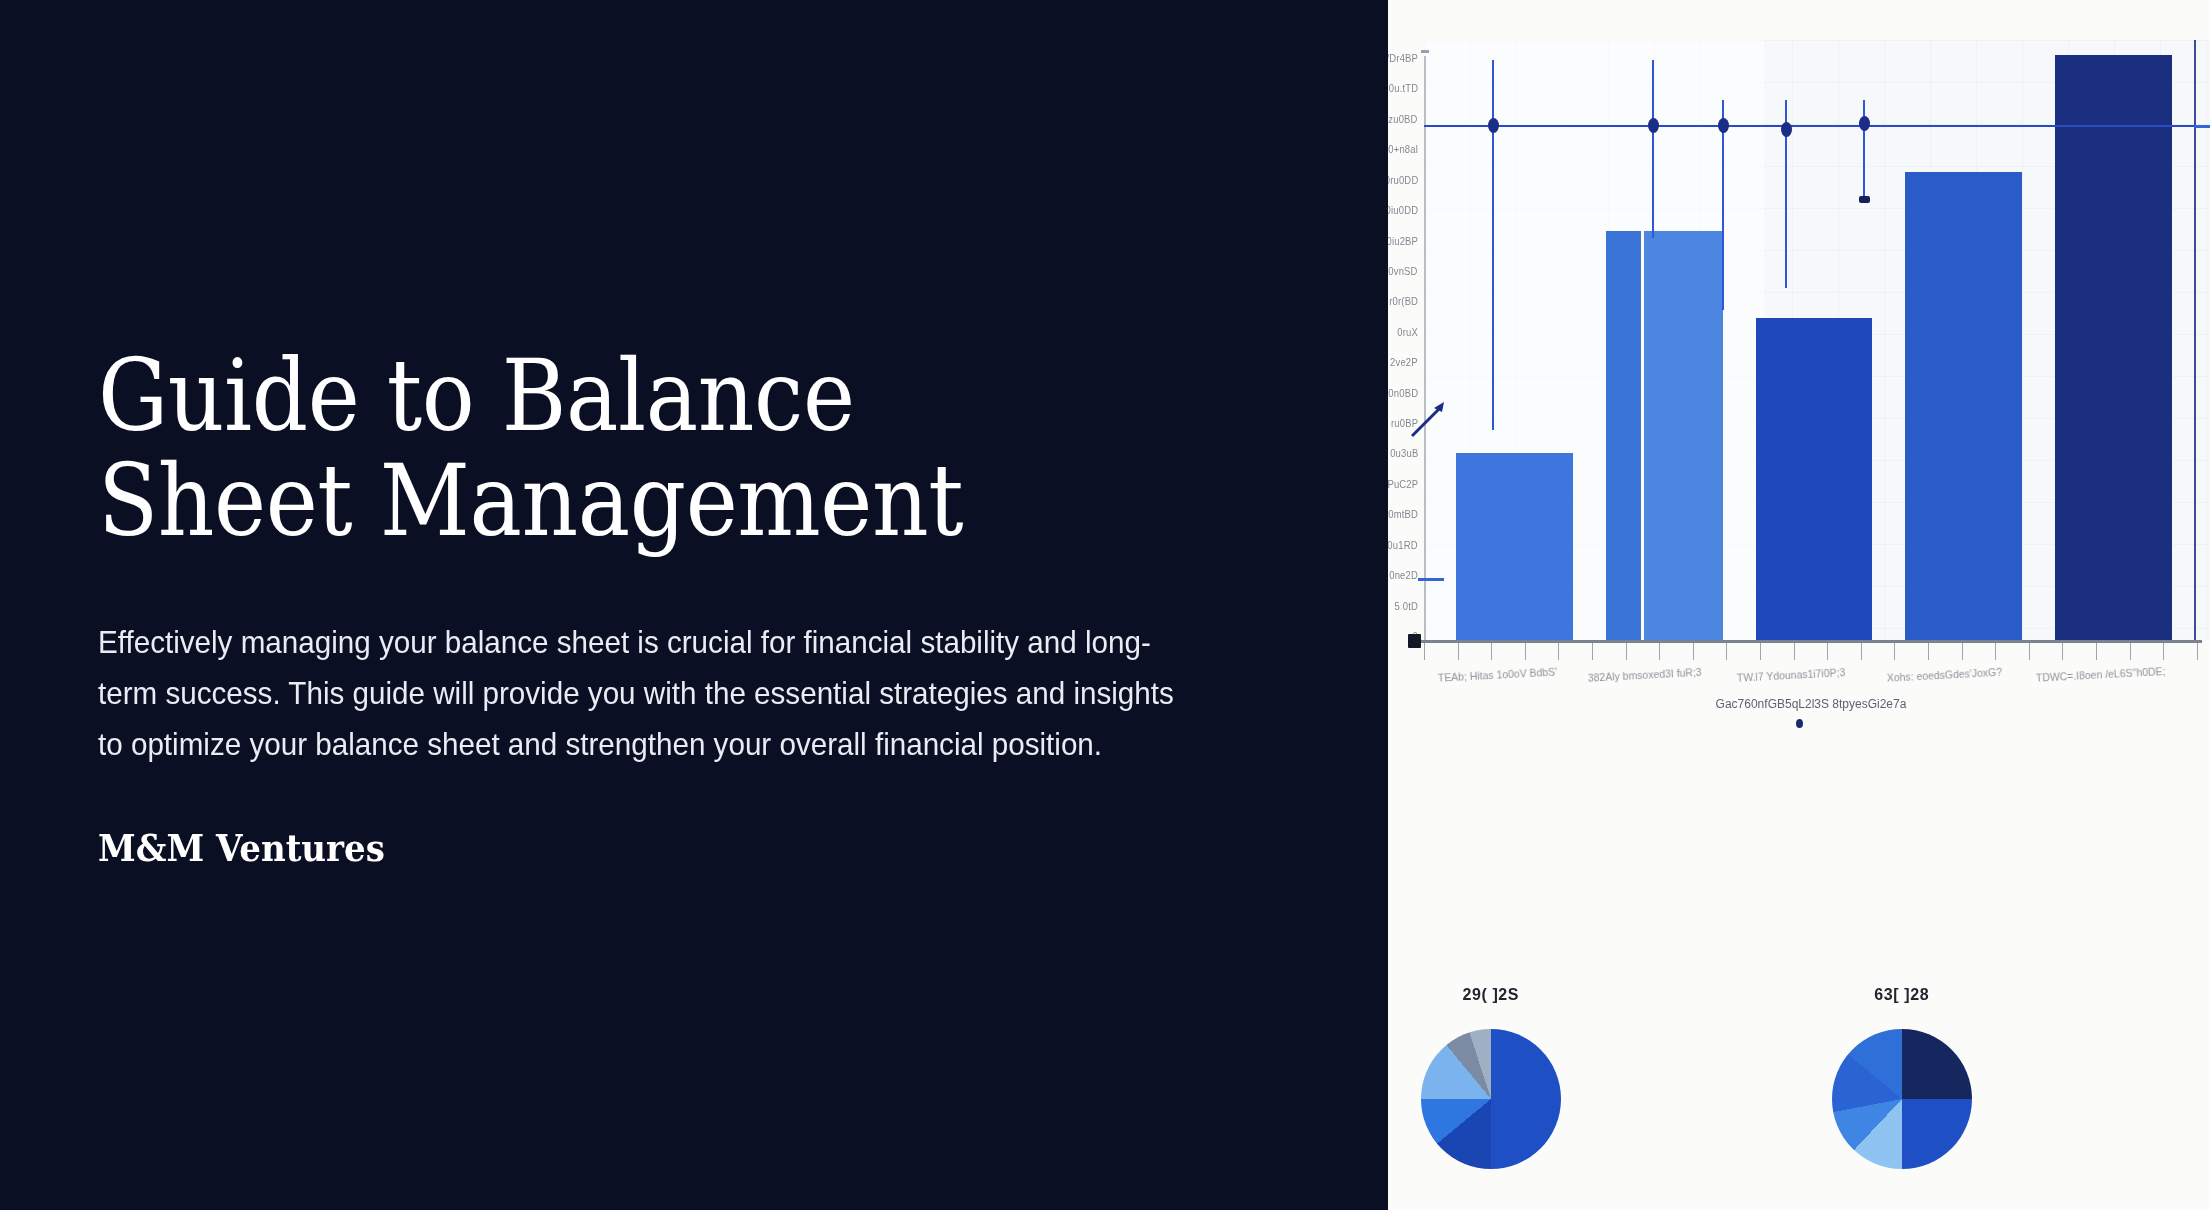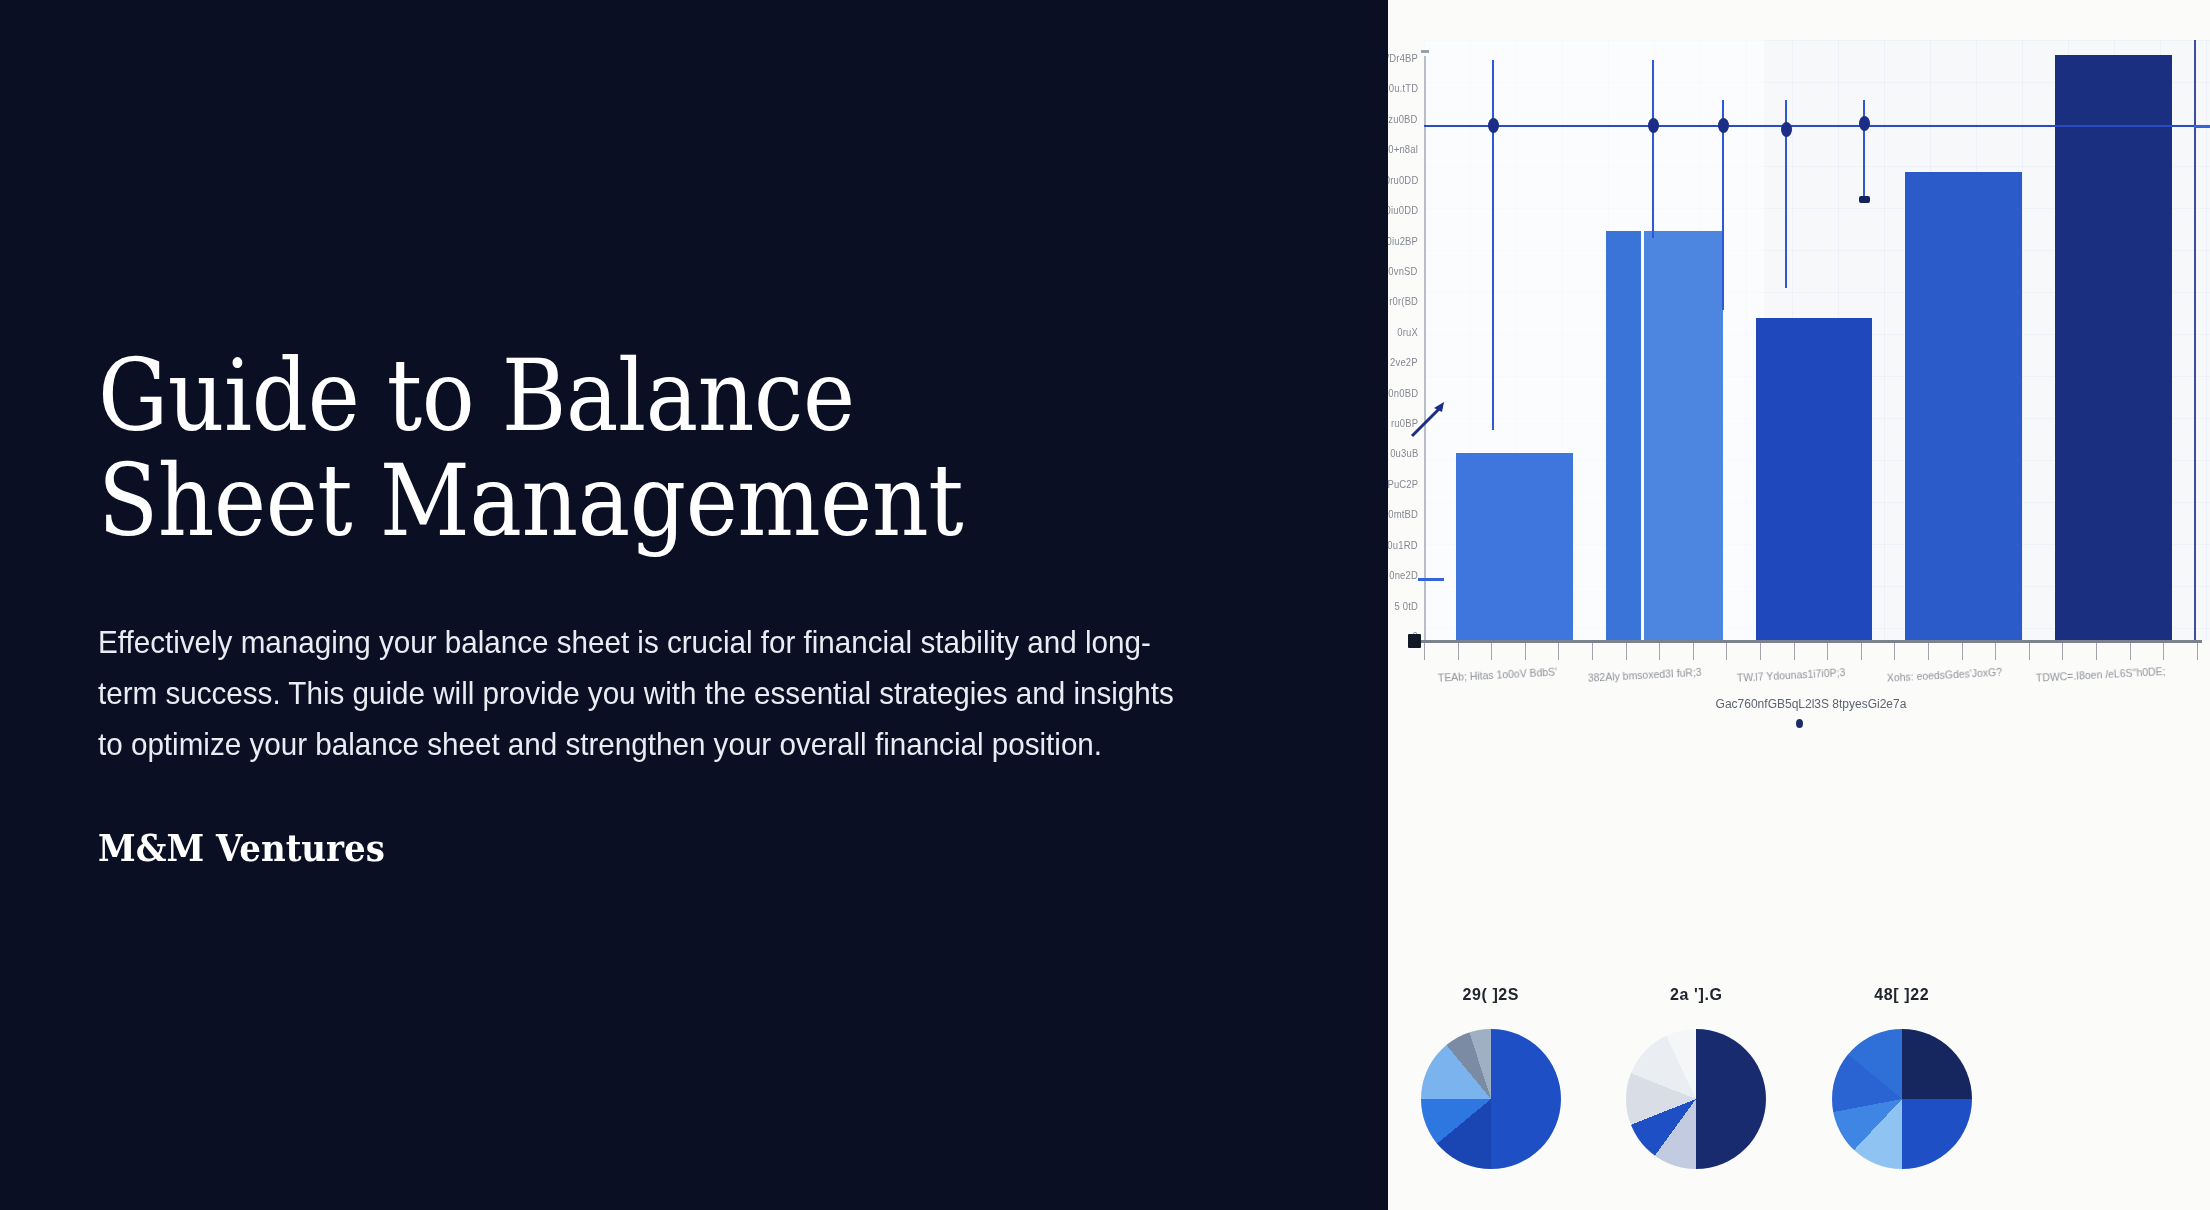--- a/index.html
+++ b/index.html
@@ -440,25 +440,21 @@
           <div class="x-label" style="left: 620.4px; top: 4px; width: 149.6px;">TDWC=.I8oen /eL6S''h0DE;</div>
         </div>
       <div class="x-axis-title">Gac760nfGB5qL2l3S  8tpyesGi2e7a</div>
       <div class="x-axis-dot"></div>
 
       <div class="pies" id="pies">
           <div class="pie-cell" style="left: 17.75px;">
             <div class="pie-label">29( ]2S</div>
             <div class="pie" style="background: conic-gradient(rgb(31, 79, 196) 0deg, rgb(31, 79, 196) 180deg, rgb(26, 70, 180) 180deg, rgb(26, 70, 180) 230.4deg, rgb(47, 119, 224) 230.4deg, rgb(47, 119, 224) 270deg, rgb(123, 179, 238) 270deg, rgb(123, 179, 238) 320.4deg, rgb(123, 139, 163) 320.4deg, rgb(123, 139, 163) 342deg, rgb(159, 176, 196) 342deg, rgb(159, 176, 196) 360deg);"></div>
           </div>
-          <div class="pie-cell" style="left: 223.25px;">
-            <div class="pie-label">2a '].G</div>
-            <div class="pie" style="background: conic-gradient(rgb(24, 43, 110) 0deg, rgb(24, 43, 110) 180deg, rgb(195, 203, 224) 180deg, rgb(195, 203, 224) 216deg, rgb(31, 79, 196) 216deg, rgb(31, 79, 196) 248.4deg, rgb(216, 221, 230) 248.4deg, rgb(216, 221, 230) 291.6deg, rgb(234, 237, 242) 291.6deg, rgb(234, 237, 242) 334.8deg, rgb(245, 246, 248) 334.8deg, rgb(245, 246, 248) 360deg);"></div>
-          </div>
           <div class="pie-cell" style="left: 428.75px;">
-            <div class="pie-label">48[ ]22</div>
+            <div class="pie-label">63[ ]28</div>
             <div class="pie" style="background: conic-gradient(rgb(22, 38, 95) 0deg, rgb(22, 38, 95) 90deg, rgb(31, 79, 196) 90deg, rgb(31, 79, 196) 180deg, rgb(142, 195, 242) 180deg, rgb(142, 195, 242) 223.2deg, rgb(63, 134, 228) 223.2deg, rgb(63, 134, 228) 259.2deg, rgb(42, 99, 210) 259.2deg, rgb(42, 99, 210) 309.6deg, rgb(47, 111, 216) 309.6deg, rgb(47, 111, 216) 360deg);"></div>
           </div>
         </div>
 
     </div>
   </div>
 </div>
 
 </body></html>

